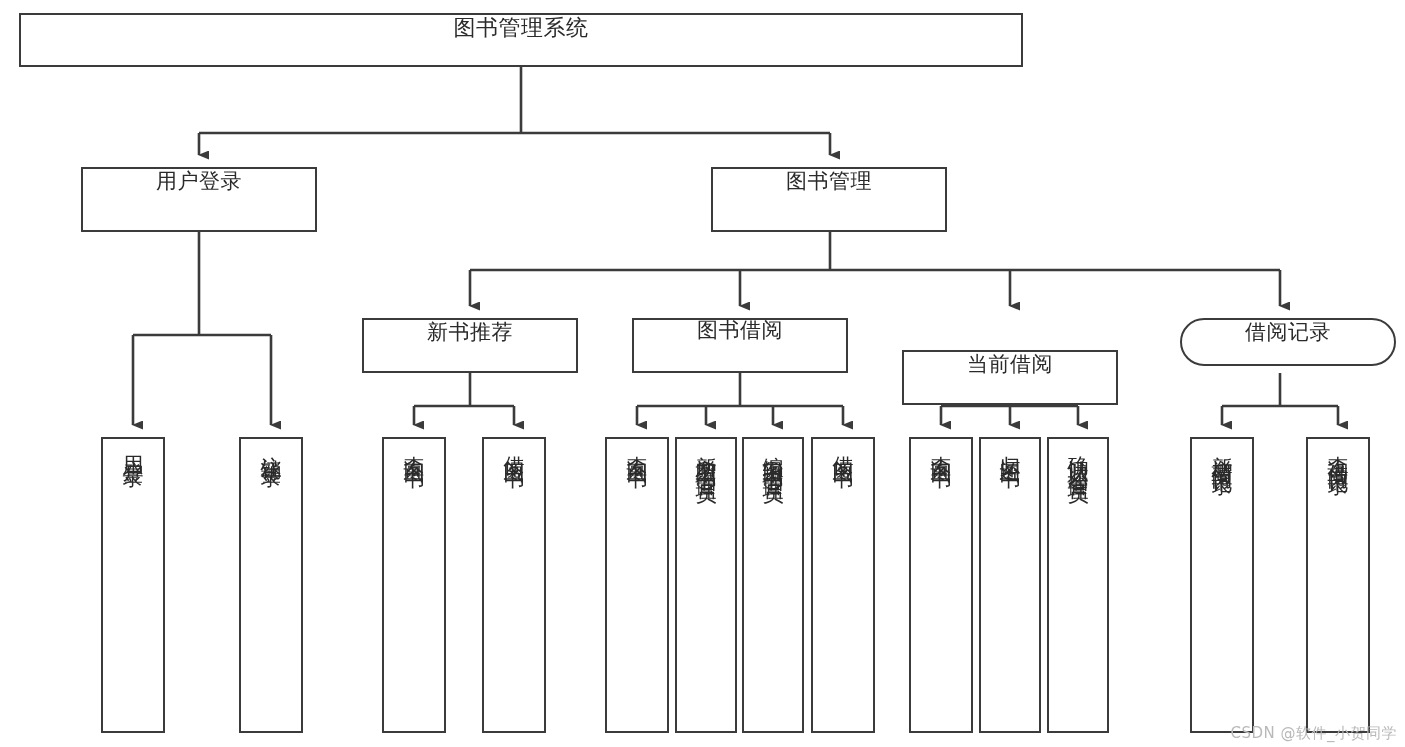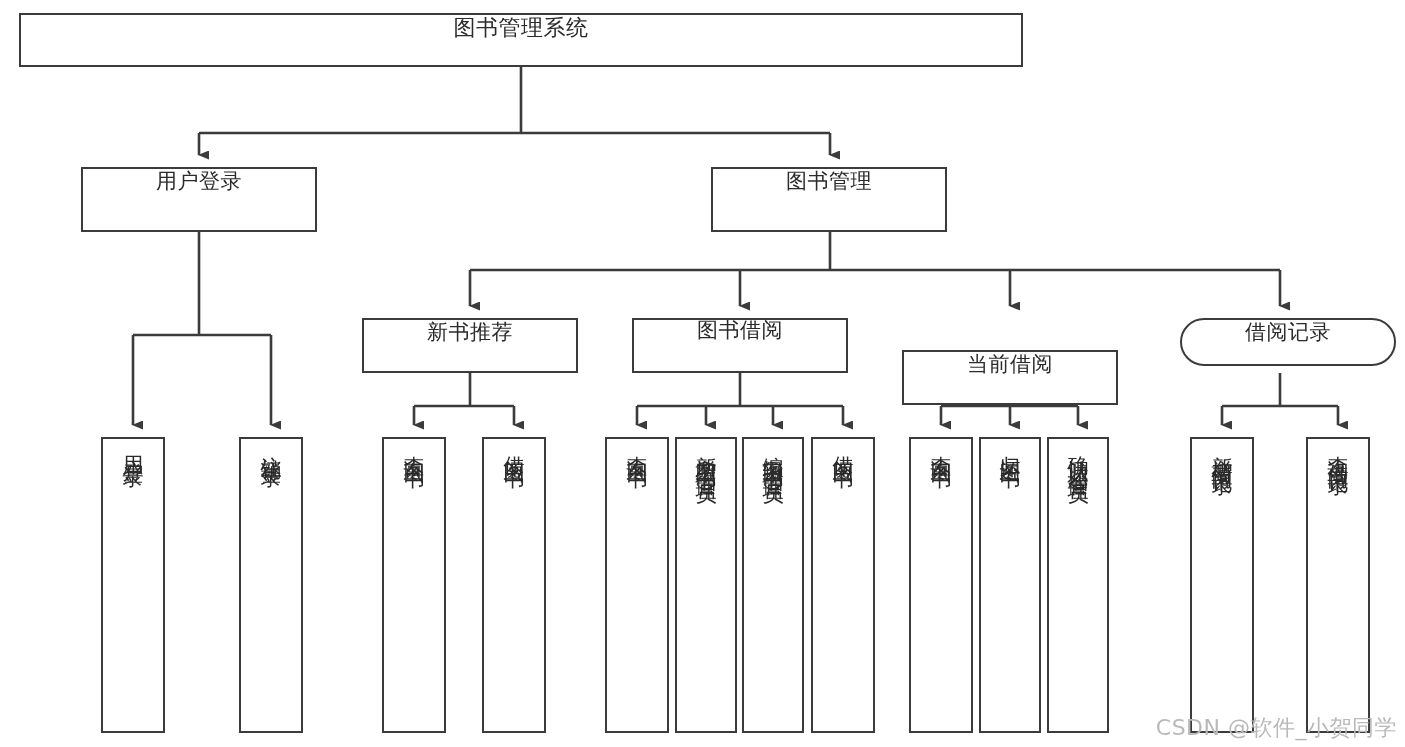--- a/index.html
+++ b/index.html
@@ -54,21 +54,21 @@
   .label-v {
     writing-mode: vertical-rl;
     text-orientation: upright;
     font-size: 21px;
     letter-spacing: 4px;
   }
   .watermark {
     position: absolute;
     right: 8px;
     bottom: 4px;
-    font-size: 22px;
+    font-size: 15px;
     color: #b9b9b9;
     white-space: nowrap;
     letter-spacing: 0.5px;
     pointer-events: none;
   }
 </style>
 </head>
 <body>
 
 <div id="diagram-root">

